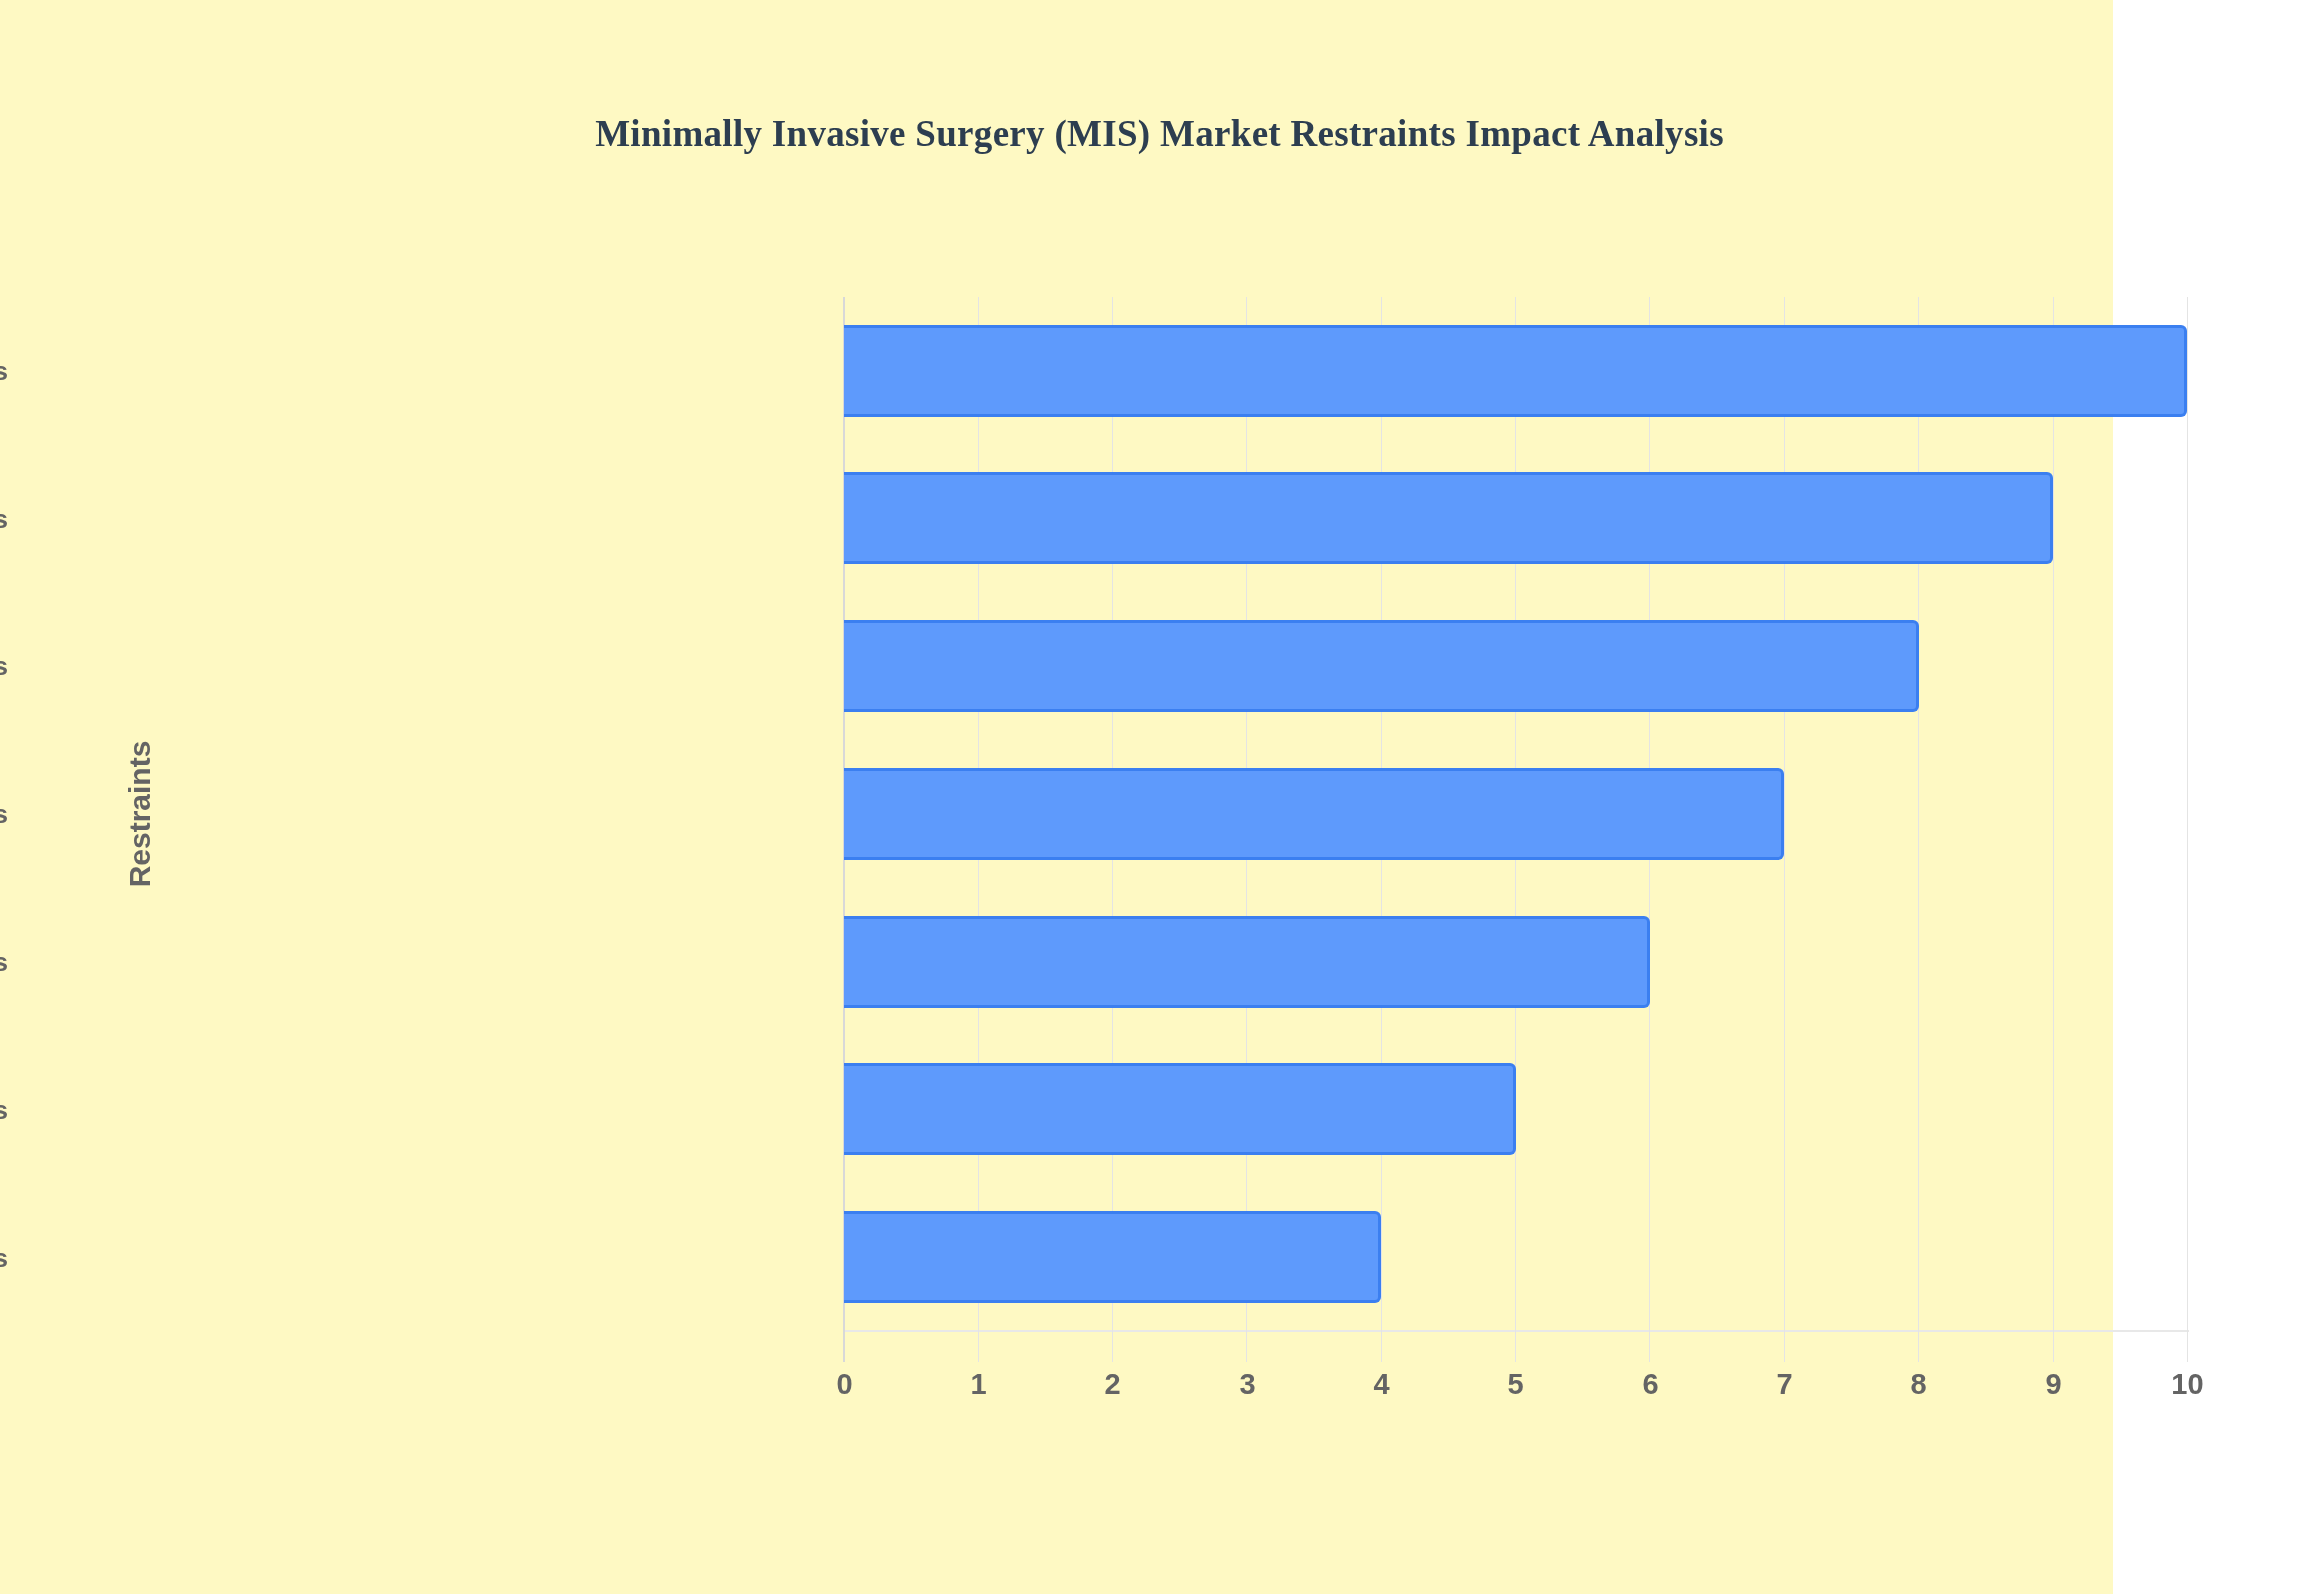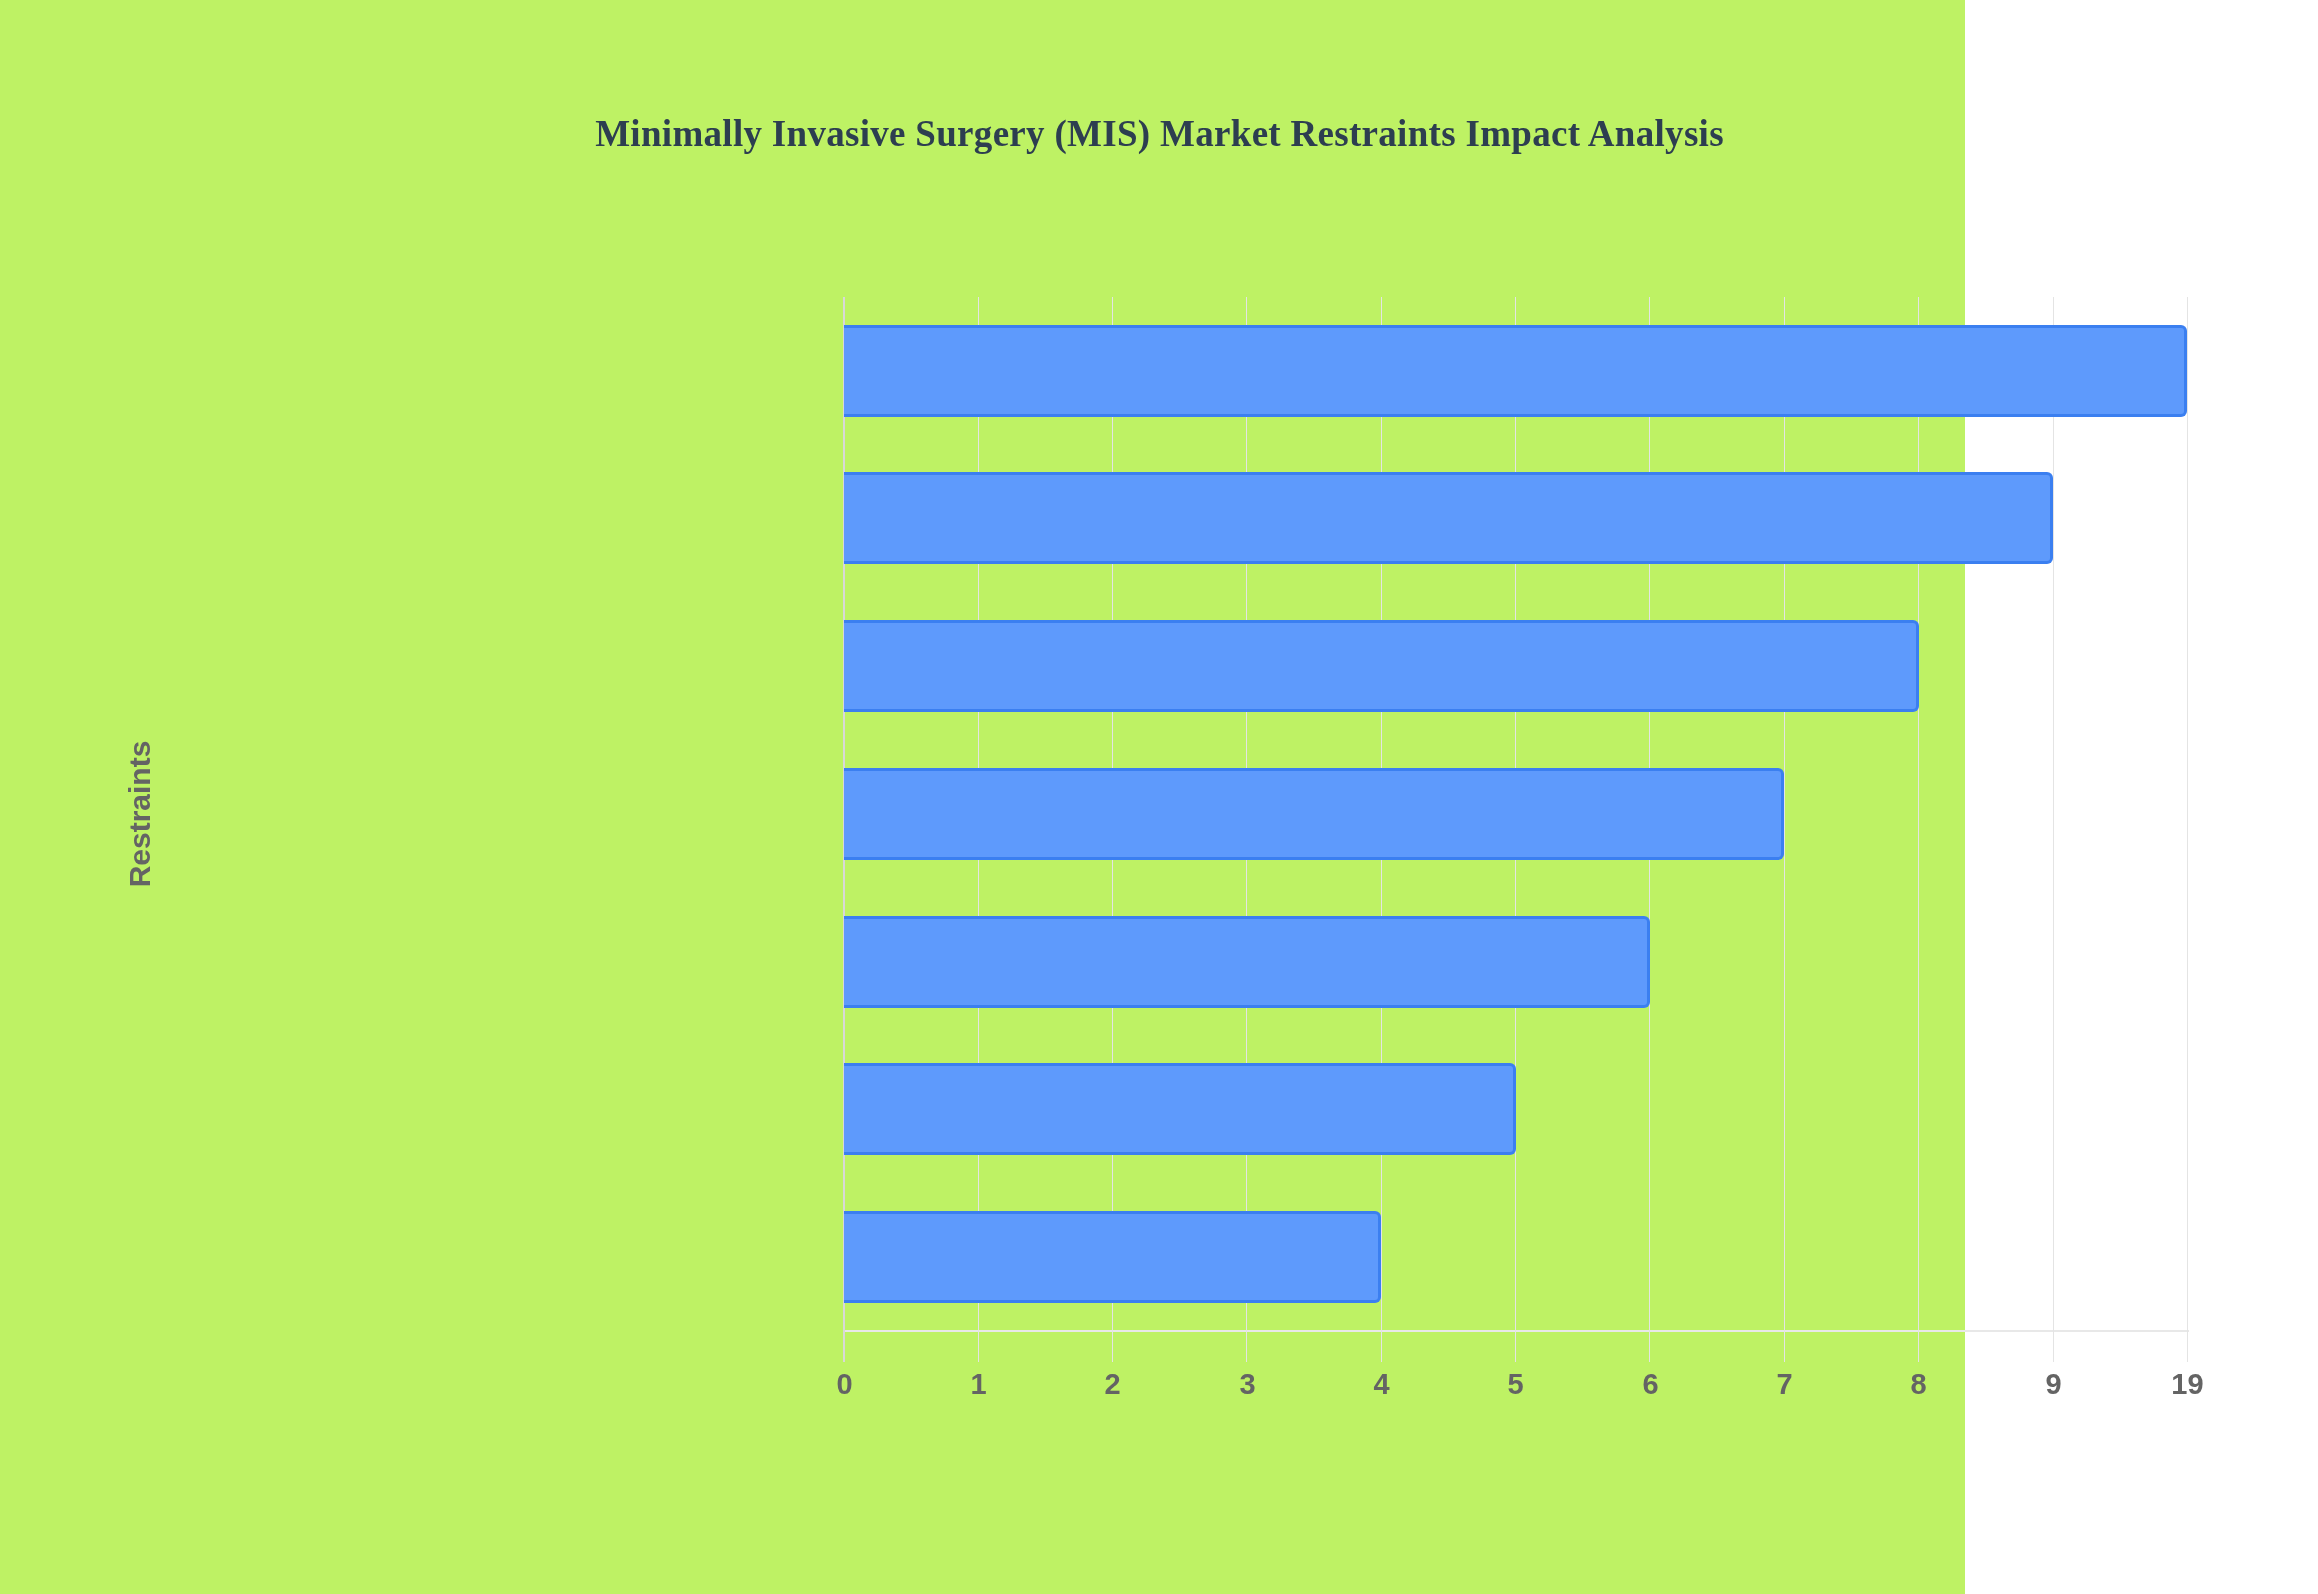--- a/index.html
+++ b/index.html
@@ -11,23 +11,23 @@
     width: 2319px;
     height: 1594px;
     font-family: "Liberation Sans", sans-serif;
     overflow: hidden;
     position: relative;
   }
 
   #chart-root {
     position: absolute;
     left: 0; top: 0;
-    width: 1965px;
+    width: 2113px;
     height: 1594px;
-    background: #bef264;
+    background: #fef9c3;
   }
 
   
   #chart-title {
     position: absolute;
     left: 0;
     top: 112px;
     width: 2319px;
     text-align: center;
     font-family: "Liberation Serif", "DejaVu Serif", serif;
@@ -205,17 +205,17 @@
       <div class="x-tick-label" style="left: 844px; color: rgb(100, 100, 100);">0</div>
       <div class="x-tick-label" style="left: 978px; color: rgb(100, 100, 100);">1</div>
       <div class="x-tick-label" style="left: 1112px; color: rgb(100, 100, 100);">2</div>
       <div class="x-tick-label" style="left: 1247px; color: rgb(100, 100, 100);">3</div>
       <div class="x-tick-label" style="left: 1381px; color: rgb(100, 100, 100);">4</div>
       <div class="x-tick-label" style="left: 1515px; color: rgb(100, 100, 100);">5</div>
       <div class="x-tick-label" style="left: 1650px; color: rgb(100, 100, 100);">6</div>
       <div class="x-tick-label" style="left: 1784px; color: rgb(100, 100, 100);">7</div>
       <div class="x-tick-label" style="left: 1918px; color: rgb(100, 100, 100);">8</div>
       <div class="x-tick-label" style="left: 2053px; color: rgb(100, 100, 100);">9</div>
-      <div class="x-tick-label" style="left: 2187px; color: rgb(100, 100, 100);">19</div>
+      <div class="x-tick-label" style="left: 2187px; color: rgb(100, 100, 100);">10</div>
     </div>
 
 </div>
 
 
 </body></html>

